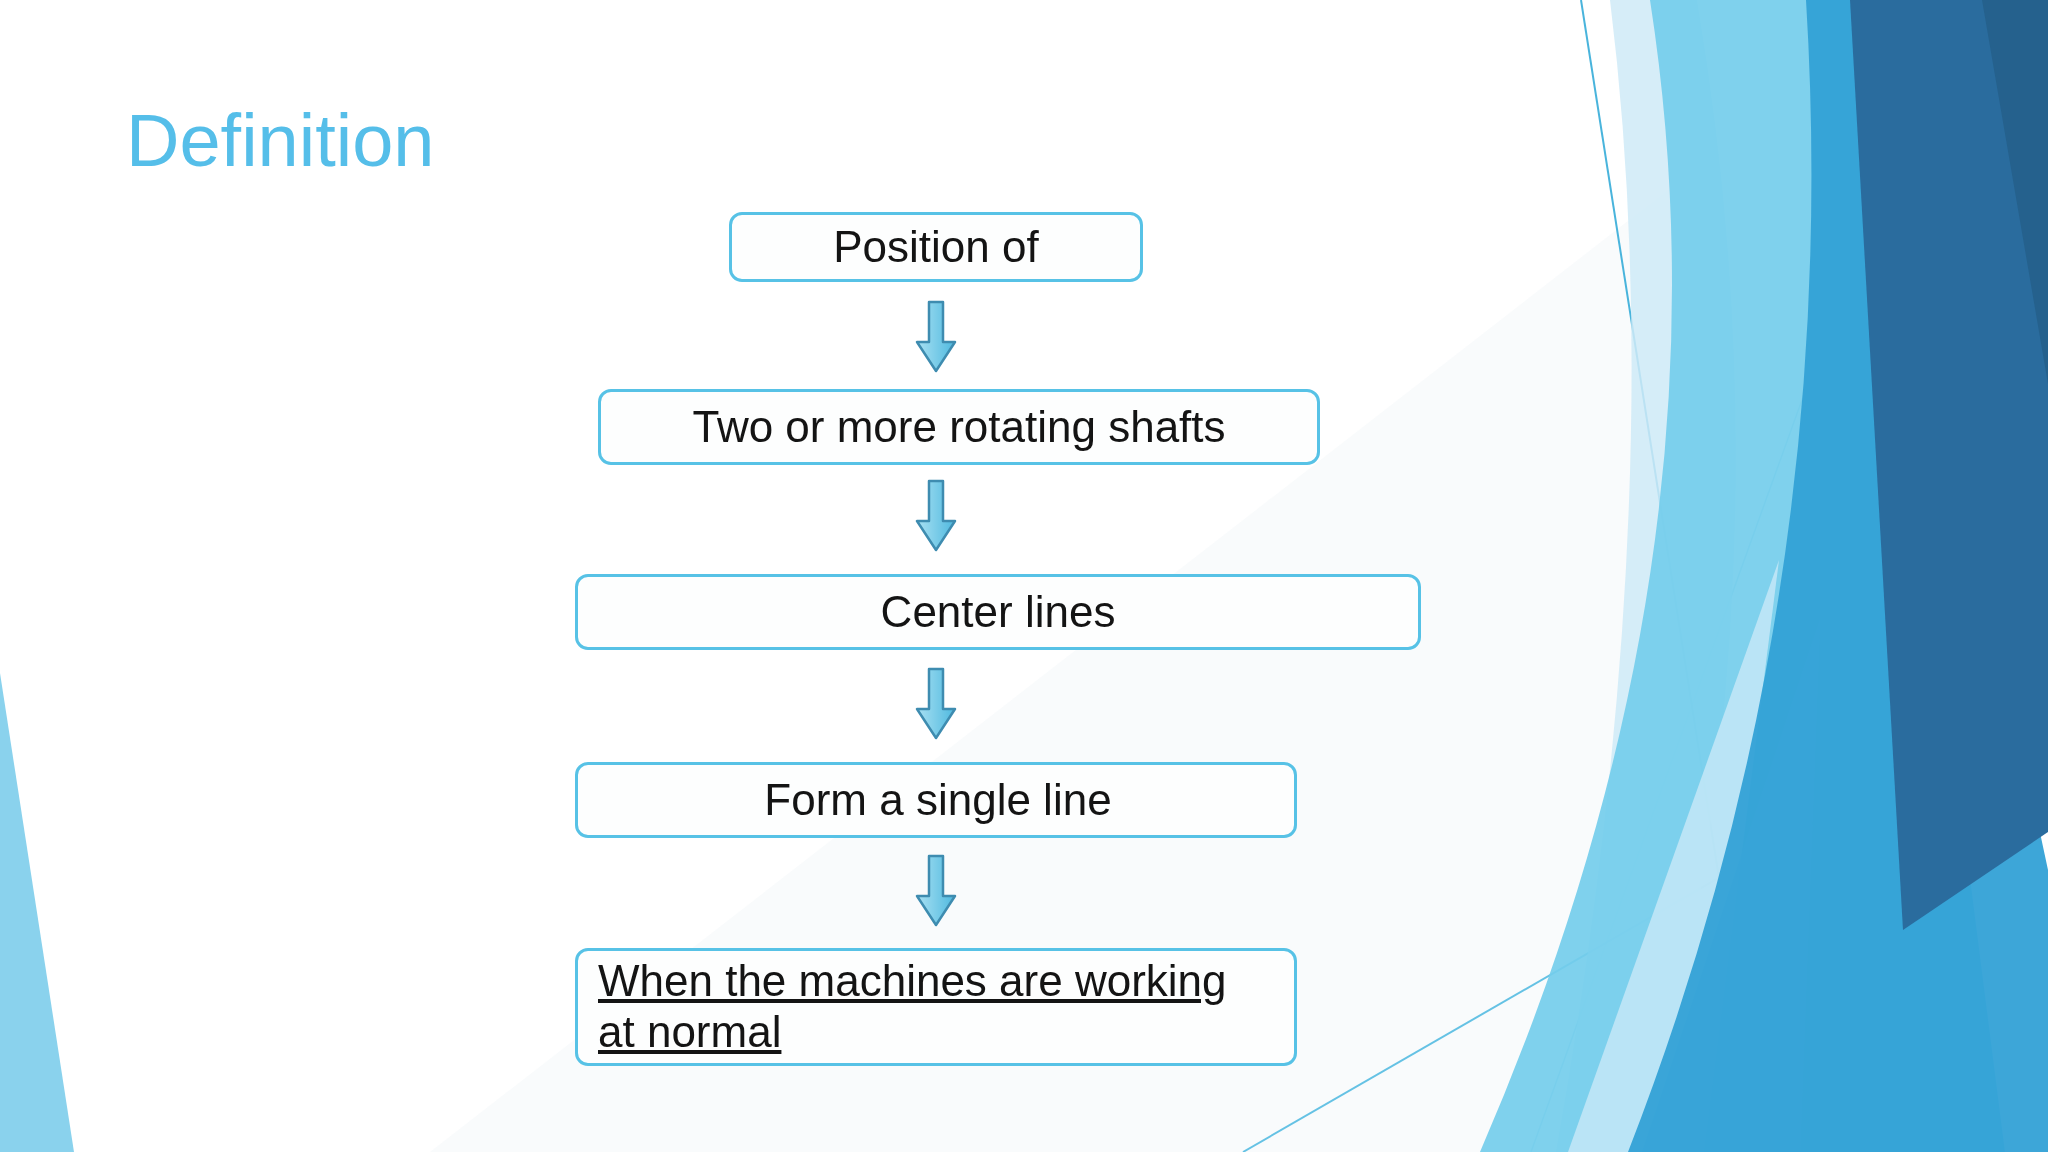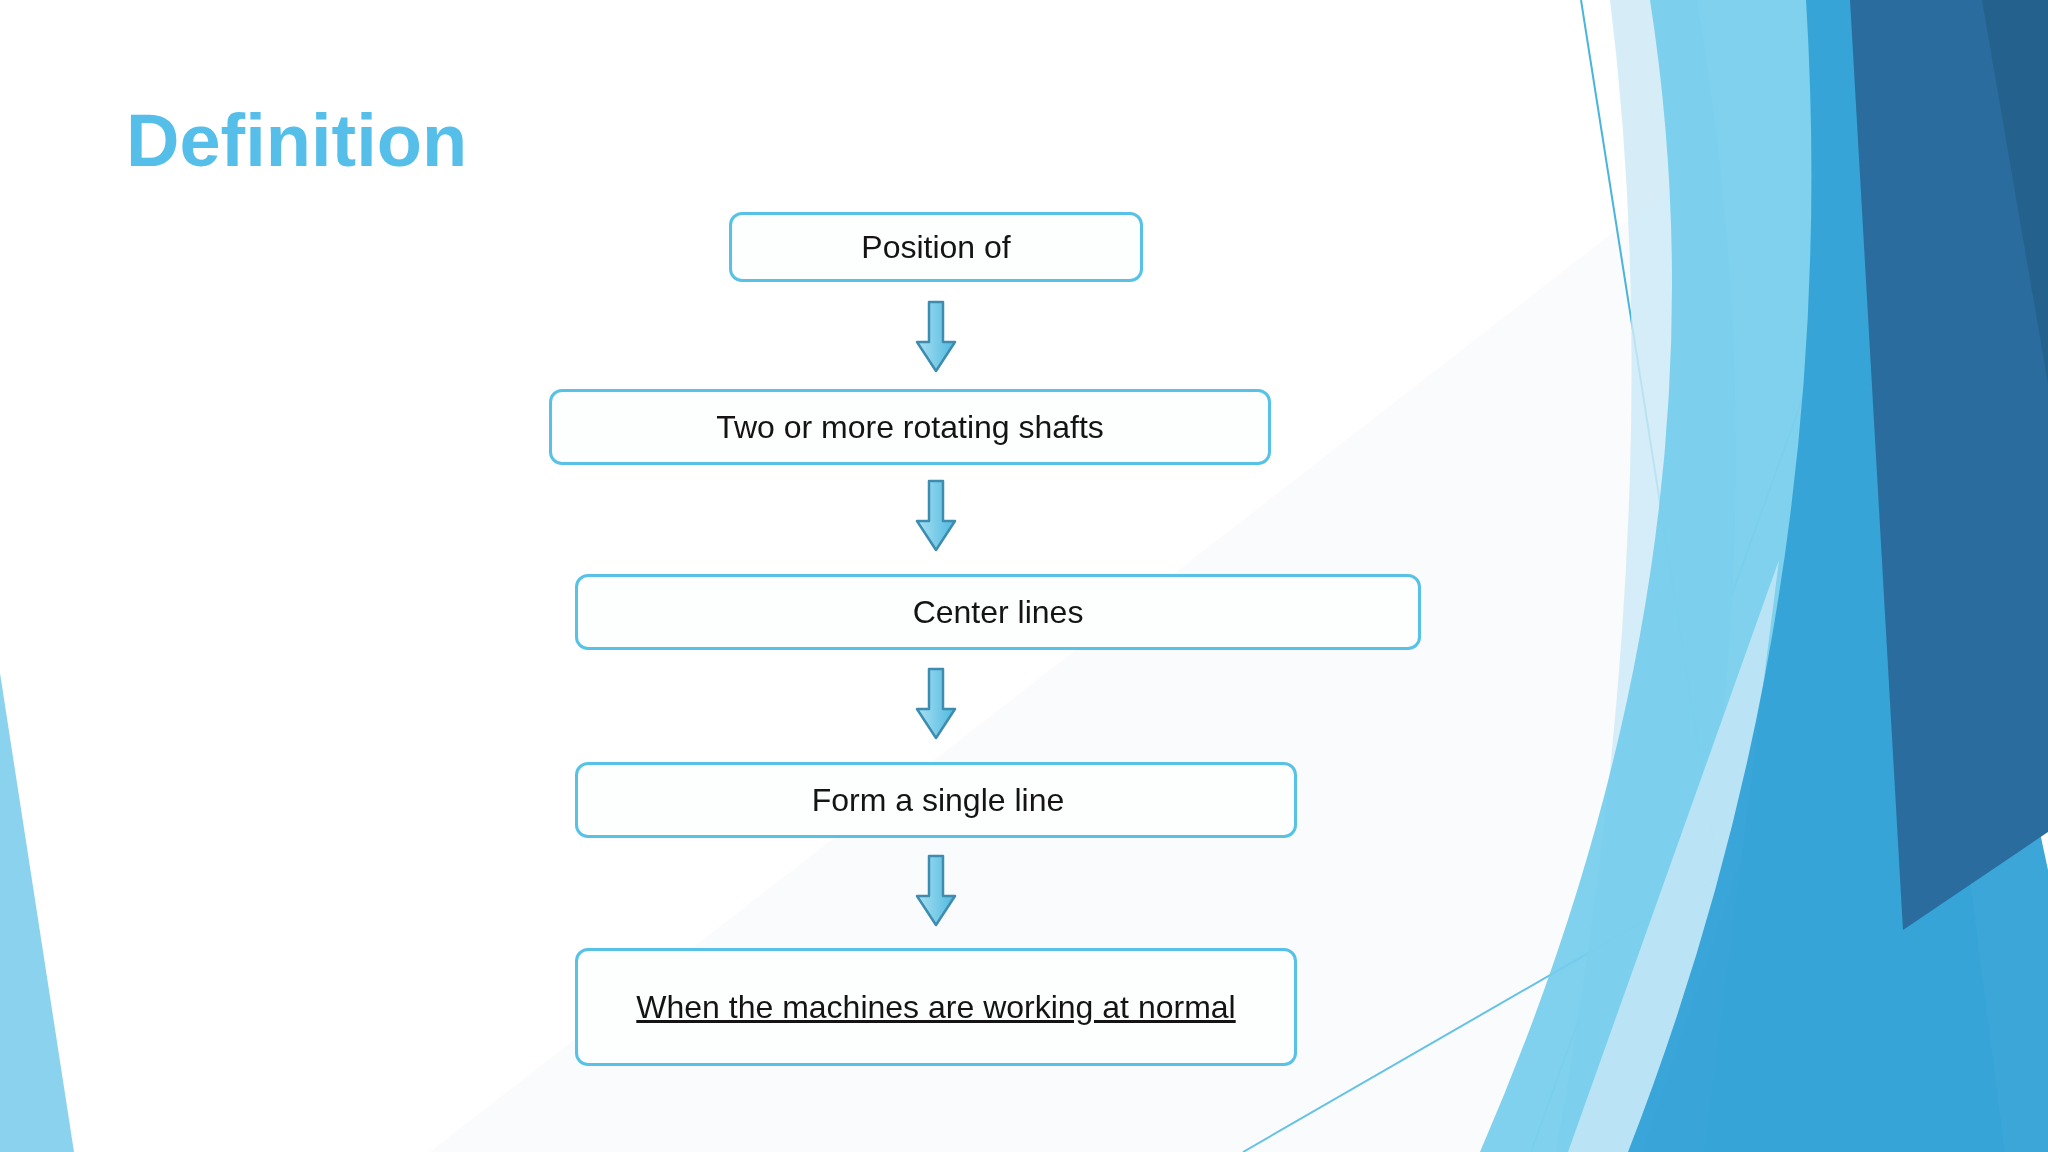--- a/index.html
+++ b/index.html
@@ -22,43 +22,43 @@
     width: 2048px; height: 1152px;
     pointer-events: none;
   }
   
   .slide-title {
     position: absolute;
     left: 126px;
     top: 98px;
     margin: 0;
     font-size: 74px;
-    font-weight: 700;
+    font-weight: 400;
     color: #55BEE9;
     letter-spacing: 0px;
     white-space: nowrap;
   }
   
   .flow-box {
     position: absolute;
     box-sizing: border-box;
     background: #FDFEFE;
     border: 3px solid #57C2E6;
     border-radius: 13px;
     display: flex;
     align-items: center;
     justify-content: center;
-    text-align: right;
+    text-align: left;
     color: #141414;
-    font-size: 32px;
+    font-size: 44px;
     line-height: 1.15;
     padding: 4px 20px;
   }
   #flow-box-1 { left: 729px; top: 212px; width: 414px; height: 70px; }
-  #flow-box-2 { left: 549px; top: 389px; width: 722px; height: 76px; }
+  #flow-box-2 { left: 598px; top: 389px; width: 722px; height: 76px; }
   #flow-box-3 { left: 575px; top: 574px; width: 846px; height: 76px; }
   #flow-box-4 { left: 575px; top: 762px; width: 722px; height: 76px; padding-left: 24px; }
   #flow-box-5 { left: 575px; top: 948px; width: 722px; height: 118px; text-decoration: underline; }
   
   .flow-arrow {
     position: absolute;
     left: 914px;
     width: 44px;
     height: 74px;
   }

